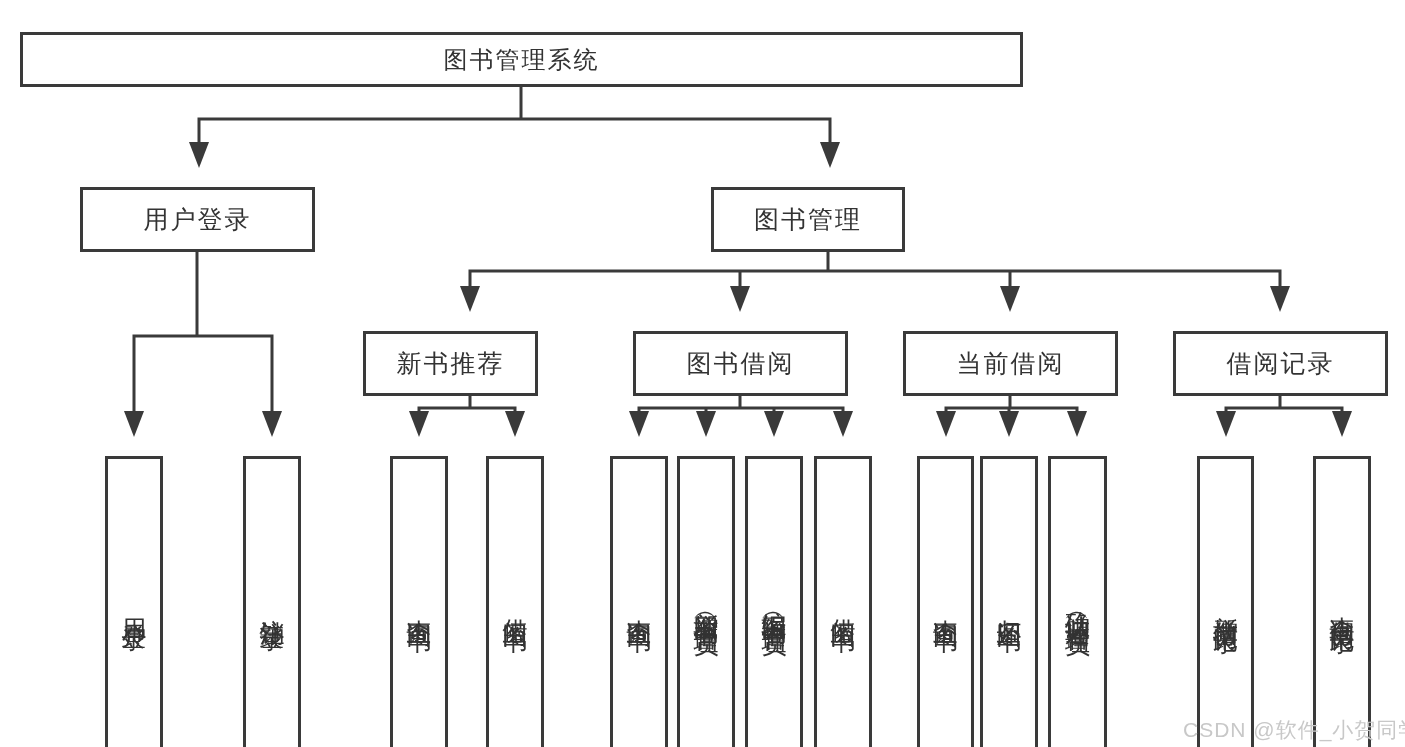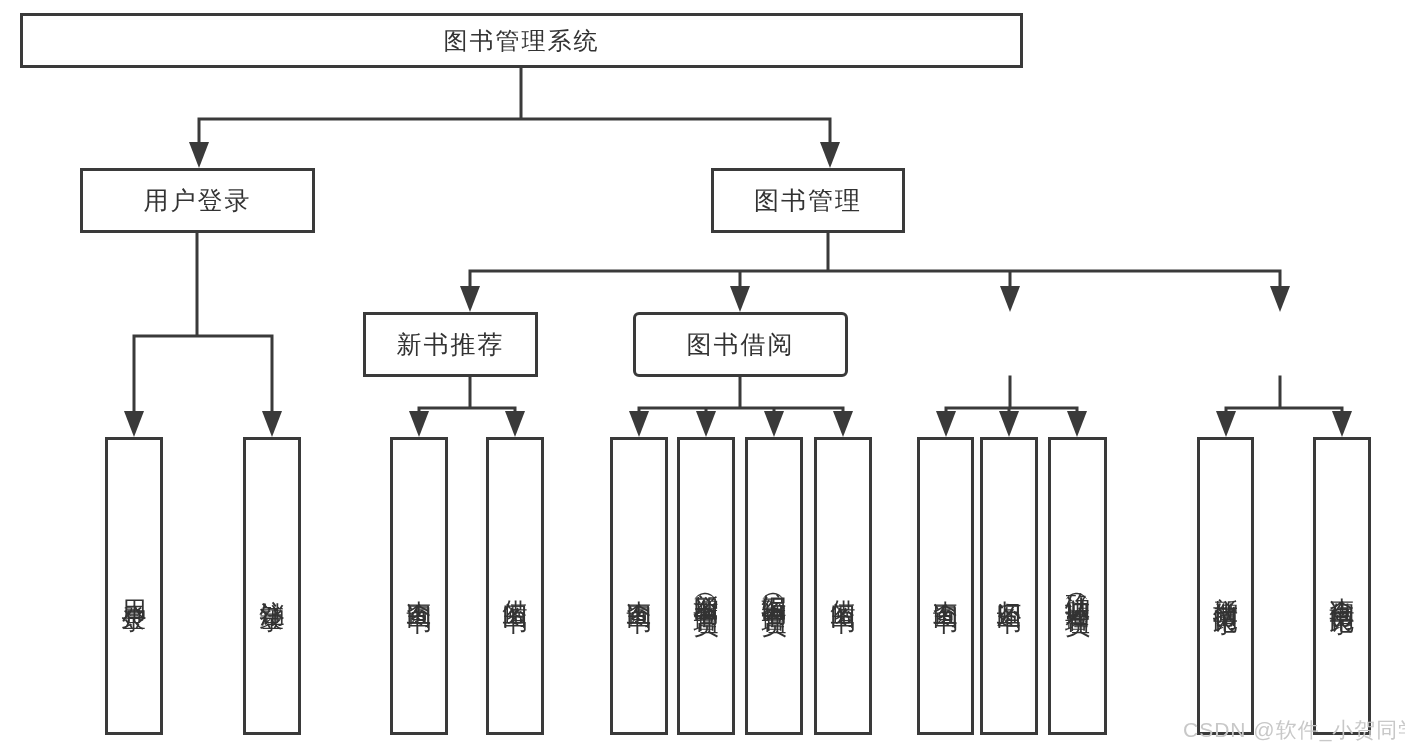--- a/index.html
+++ b/index.html
@@ -25,20 +25,21 @@
   .node {
     position: absolute;
     box-sizing: border-box;
     background: #ffffff;
     border: 3px solid #3a3a3a;
     color: #333333;
     display: flex;
     align-items: center;
     justify-content: center;
     line-height: 1;
+    margin-top: 19px;
   }
   .hbox {
     font-size: 25px;
     letter-spacing: 2px;
   }
   .root-box {
     font-size: 24px;
   }
   .vbox {
     writing-mode: vertical-rl;
@@ -94,21 +95,23 @@
       <polygon points="1332,411 1352,411 1342,437"></polygon>
     </g>
   </svg>
 
   <div class="node hbox root-box" style="left:20px; top:13px; width:1003px; height:55px;">图书管理系统</div>
 
   <div class="node hbox" style="left:80px; top:168px; width:235px; height:65px;">用户登录</div>
   <div class="node hbox" style="left:711px; top:168px; width:194px; height:65px;">图书管理</div>
 
   <div class="node hbox" style="left:363px; top:312px; width:175px; height:65px;">新书推荐</div>
-  <div class="node hbox" style="left:633px; top:312px; width:215px; height:65px;border-radius:6px;">图书借阅</div>
+  <div class="node hbox" style="left:633px; top:312px; width:215px; height:65px;">图书借阅</div>
+  <div class="node hbox" style="left:903px; top:312px; width:215px; height:65px;">当前借阅</div>
+  <div class="node hbox" style="left:1173px; top:312px; width:215px; height:65px;">借阅记录</div>
 
   <div class="node vbox" style="left:105px; top:437px; width:58px; height:298px;">用户登录</div>
   <div class="node vbox" style="left:243px; top:437px; width:58px; height:298px;">注销登录</div>
 
   <div class="node vbox" style="left:390px; top:437px; width:58px; height:298px;">查询图书</div>
   <div class="node vbox" style="left:486px; top:437px; width:58px; height:298px;">借阅图书</div>
 
   <div class="node vbox" style="left:610px; top:437px; width:58px; height:298px;">查询图书</div>
   <div class="node vbox" style="left:677px; top:437px; width:58px; height:298px;">新增图书（管理员）</div>
   <div class="node vbox" style="left:745px; top:437px; width:58px; height:298px;">编辑图书（管理员）</div>

